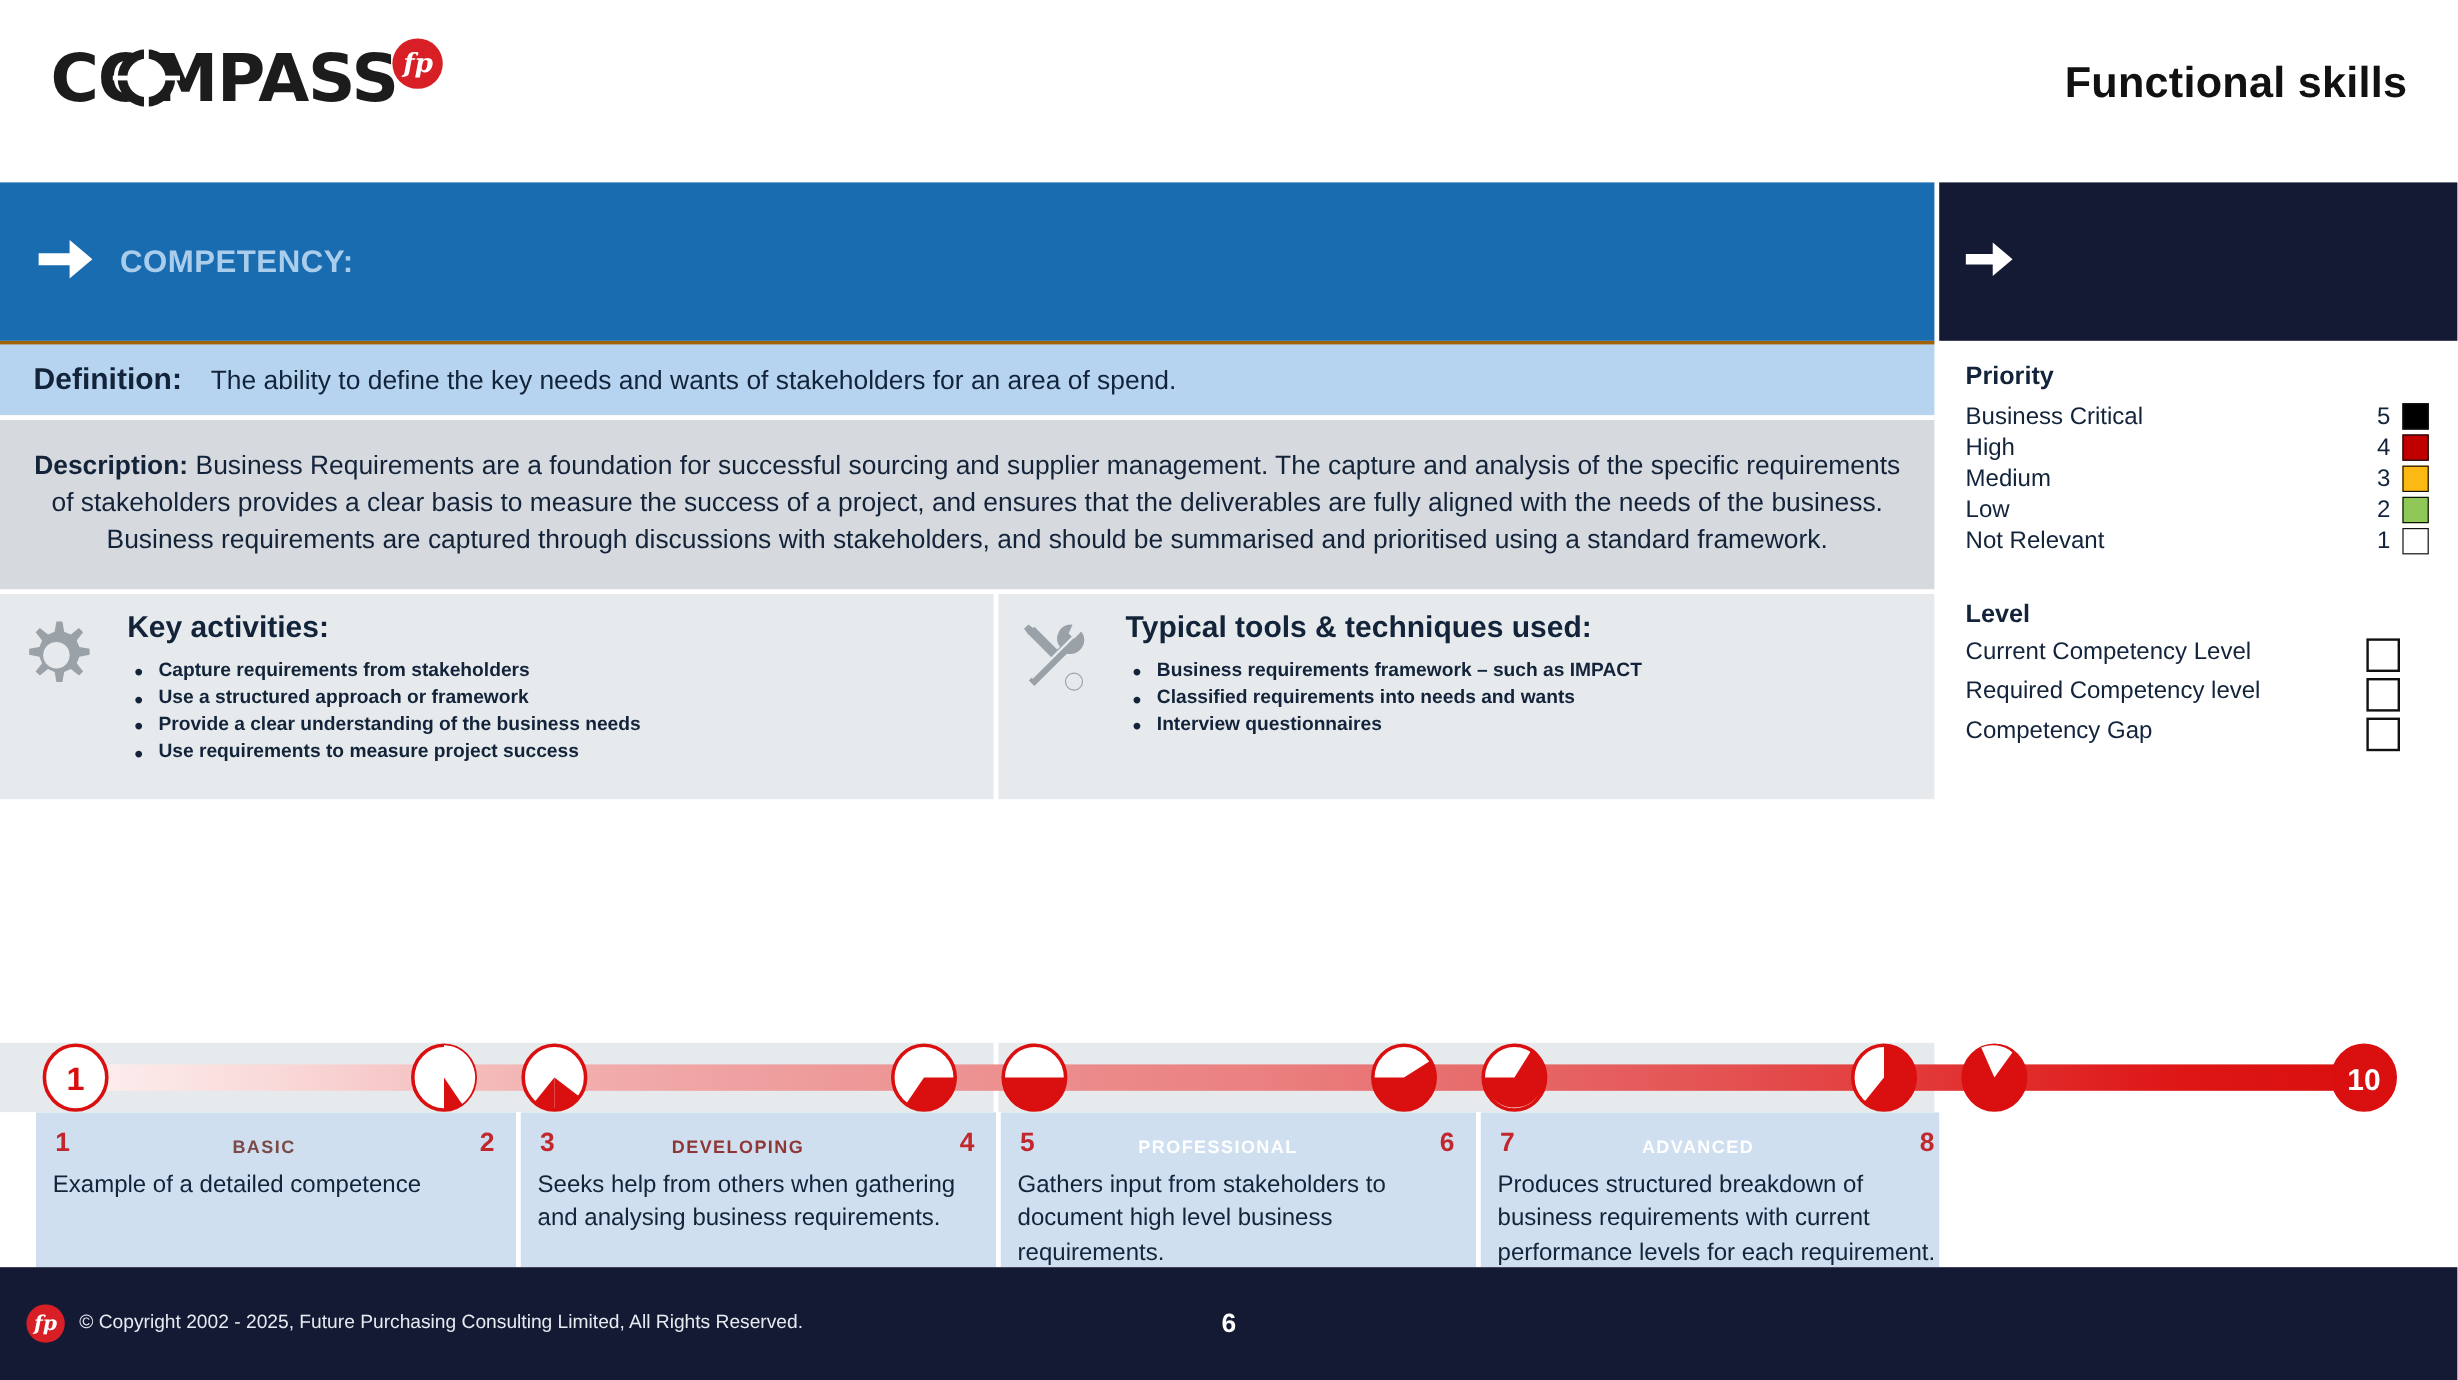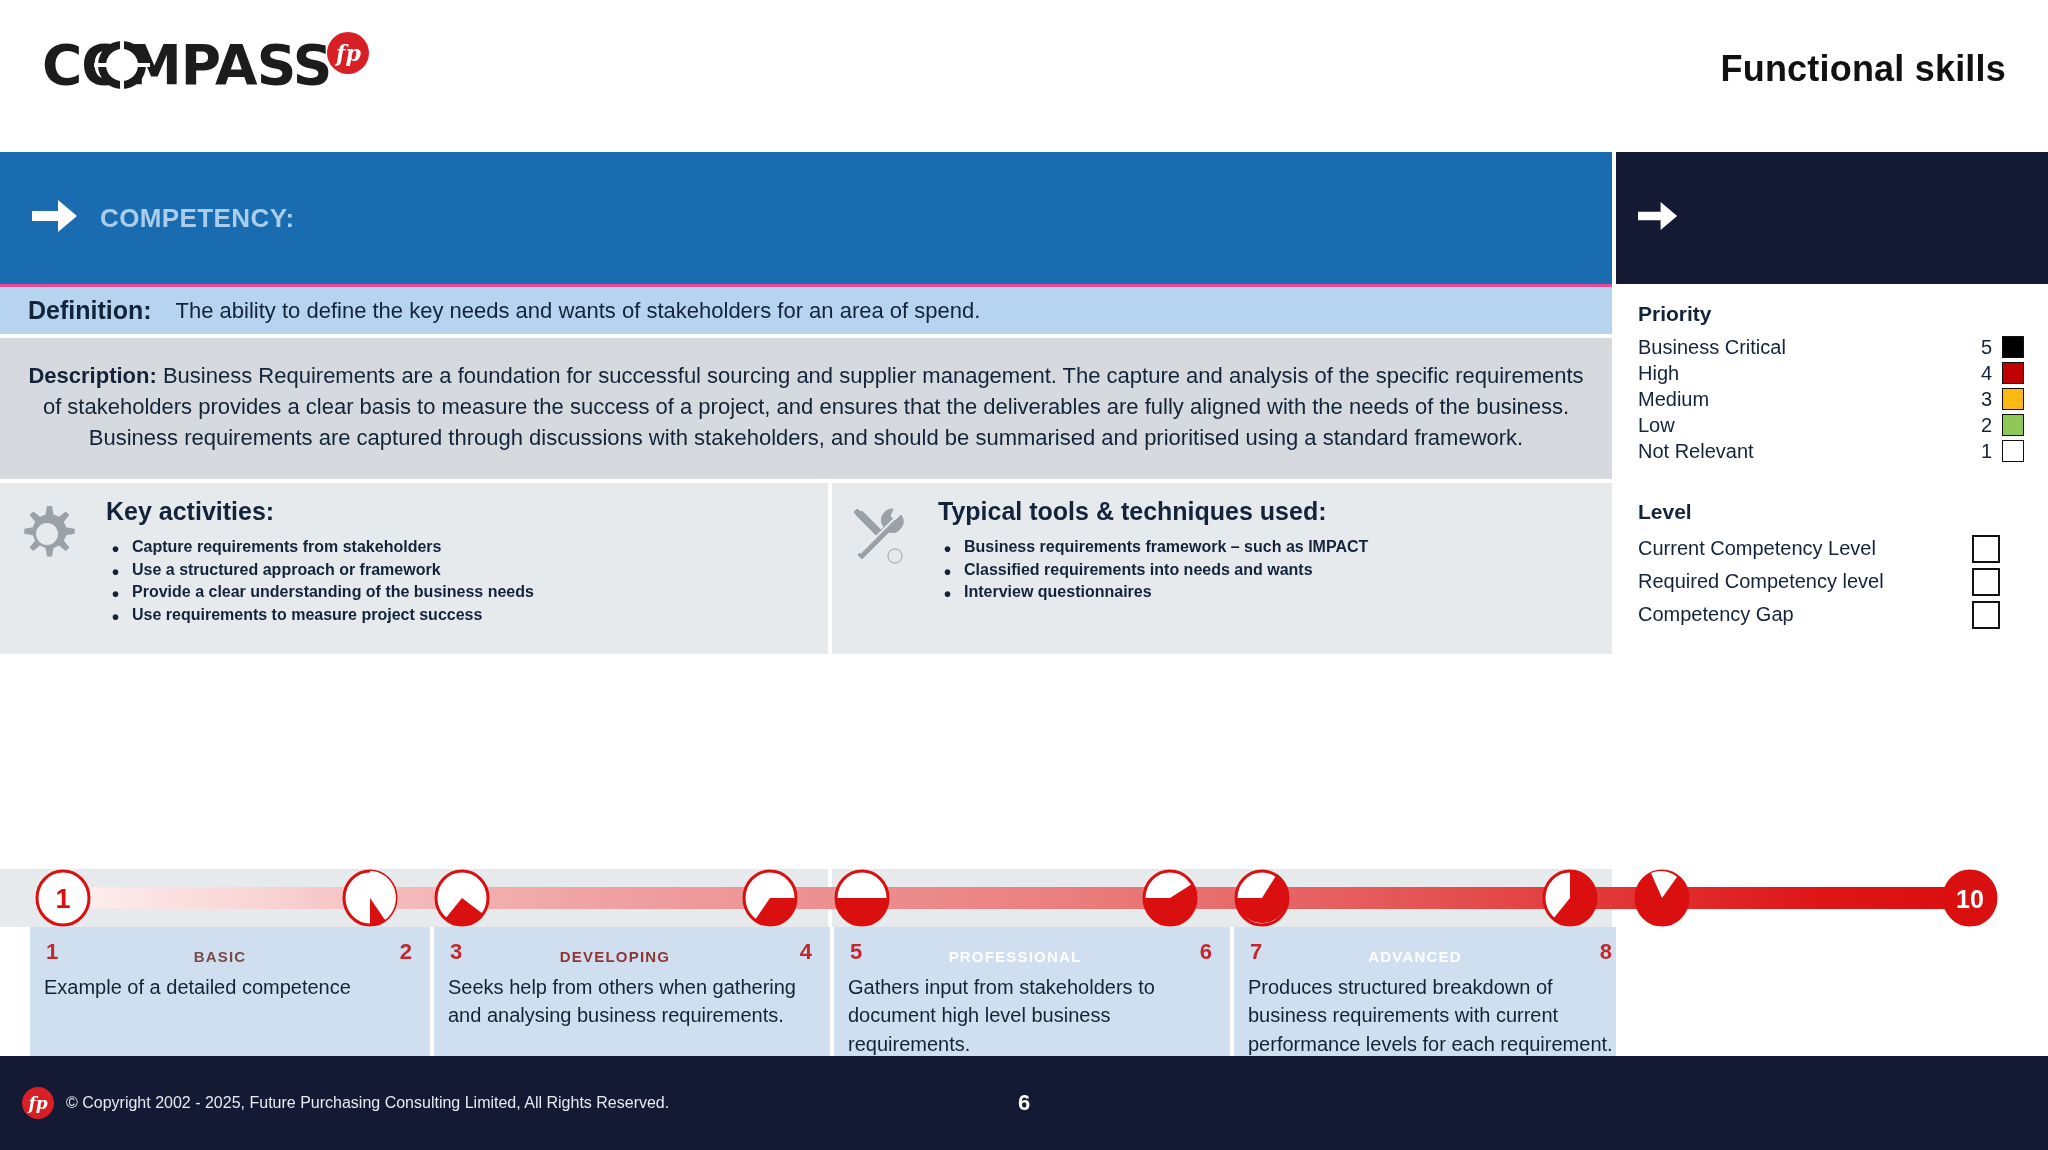--- a/index.html
+++ b/index.html
@@ -54,23 +54,23 @@
   }
   .arrow-icon { margin-left:32px; margin-right:22px; flex:0 0 auto; }
   .comp-label {
     font-size:26px; font-weight:700; color:#a9cdea; letter-spacing:0.4px;
   }
   .comp-title {
     font-size:26px; font-weight:700; color:#ffffff; letter-spacing:0.4px; margin-left:10px;
   }
 
   .definition-row {
-    width:1612px; height:50px; background:#b6d4ef;
+    width:1612px; height:62px; background:#b6d4ef;
     display:flex; align-items:center; padding-left:28px;
-    border-top:3px solid #ec4899;
+    border-top:3px solid #a16207;
   }
   .def-label { font-size:25px; font-weight:700; color:#12233a; }
   .def-text { font-size:22px; color:#12233a; margin-left:24px; }
 
   .description-row {
     width:1612px; min-height:145px; background:#d6d9dd;
     padding:22px 28px 18px 28px;
     border-top:4px solid #fff;
   }
   .desc-inner { font-size:22px; line-height:1.42; color:#12233a;text-align:center; }
@@ -131,21 +131,21 @@
 
   .sb-section { padding:18px 24px 0 22px; }
   .sb-title { font-size:21px; font-weight:700; color:#12233a; margin-bottom:8px; }
   .sb-row {
     display:flex; align-items:center; height:26px; font-size:20px; color:#12233a;
   }
   .sb-row .lbl { flex:1 1 auto; }
   .sb-row .val { width:34px; text-align:right; margin-right:10px; }
   .swatch { width:22px; height:22px; border:1.5px solid #111; flex:0 0 auto; }
   .sb-row2 {
-    display:flex; align-items:center; height:33px; font-size:20px; color:#12233a;
+    display:flex; height:33px; font-size:20px; color:#12233a;
   }
   .sb-row2 .lbl { flex:1 1 auto; }
   .box-empty { width:28px; height:28px; border:2px solid #111; background:#fff; flex:0 0 auto; margin-right:24px; }
 
   
   .footer {
     position:absolute; left:0; top:1056px; width:2048px; height:94px; background:#141a33;
     display:flex; align-items:center;
   }
   .footer-badge {

